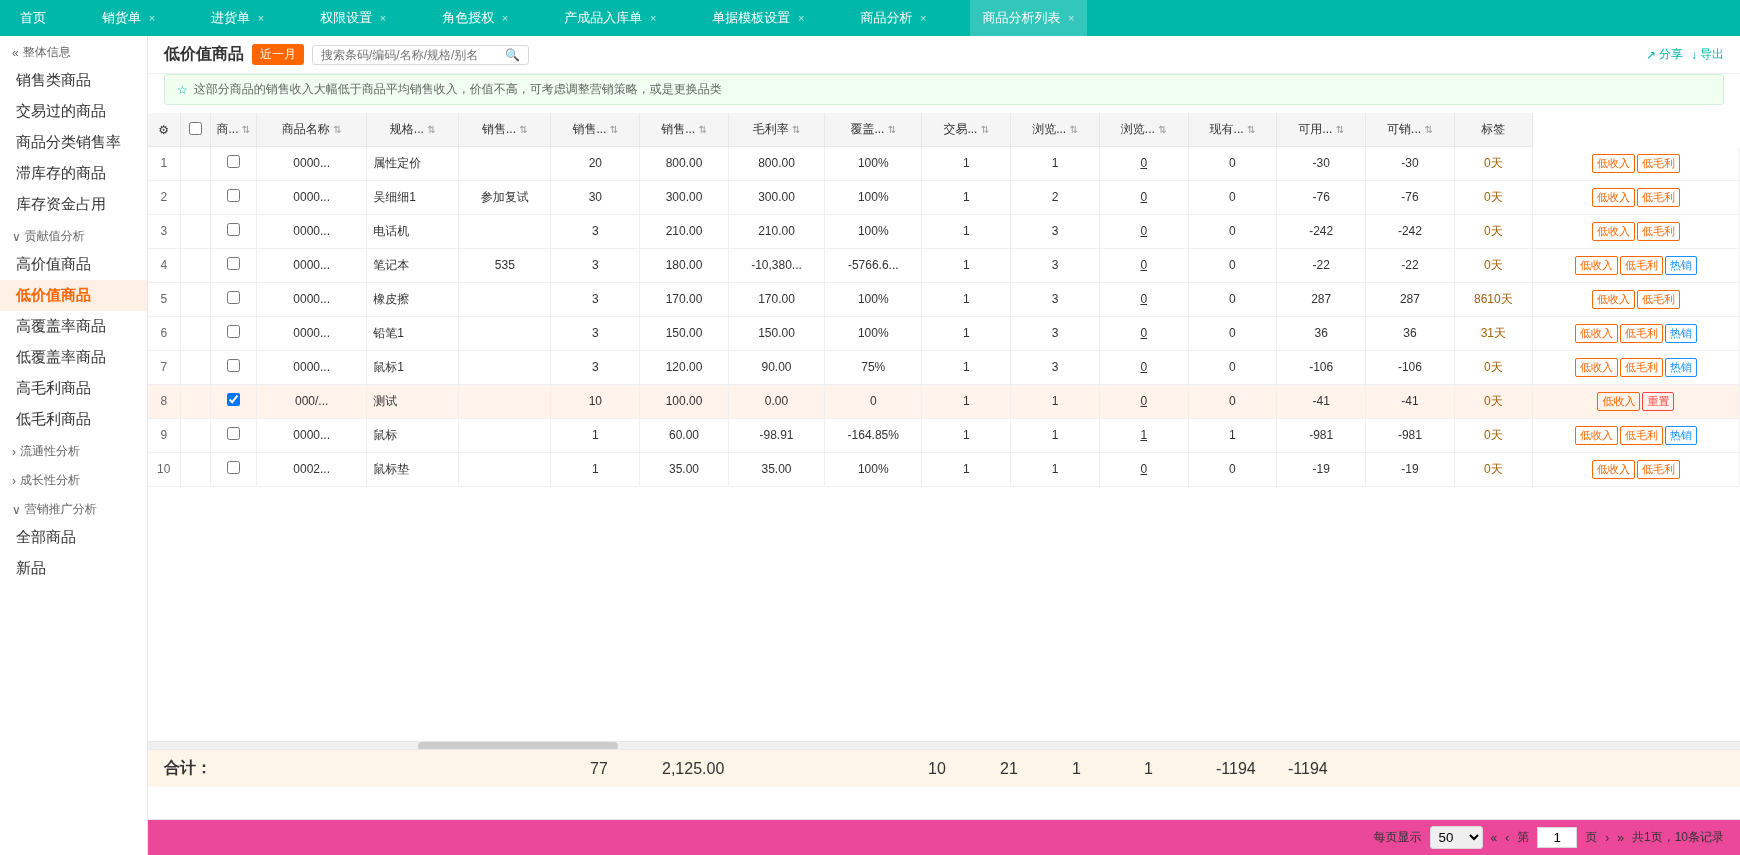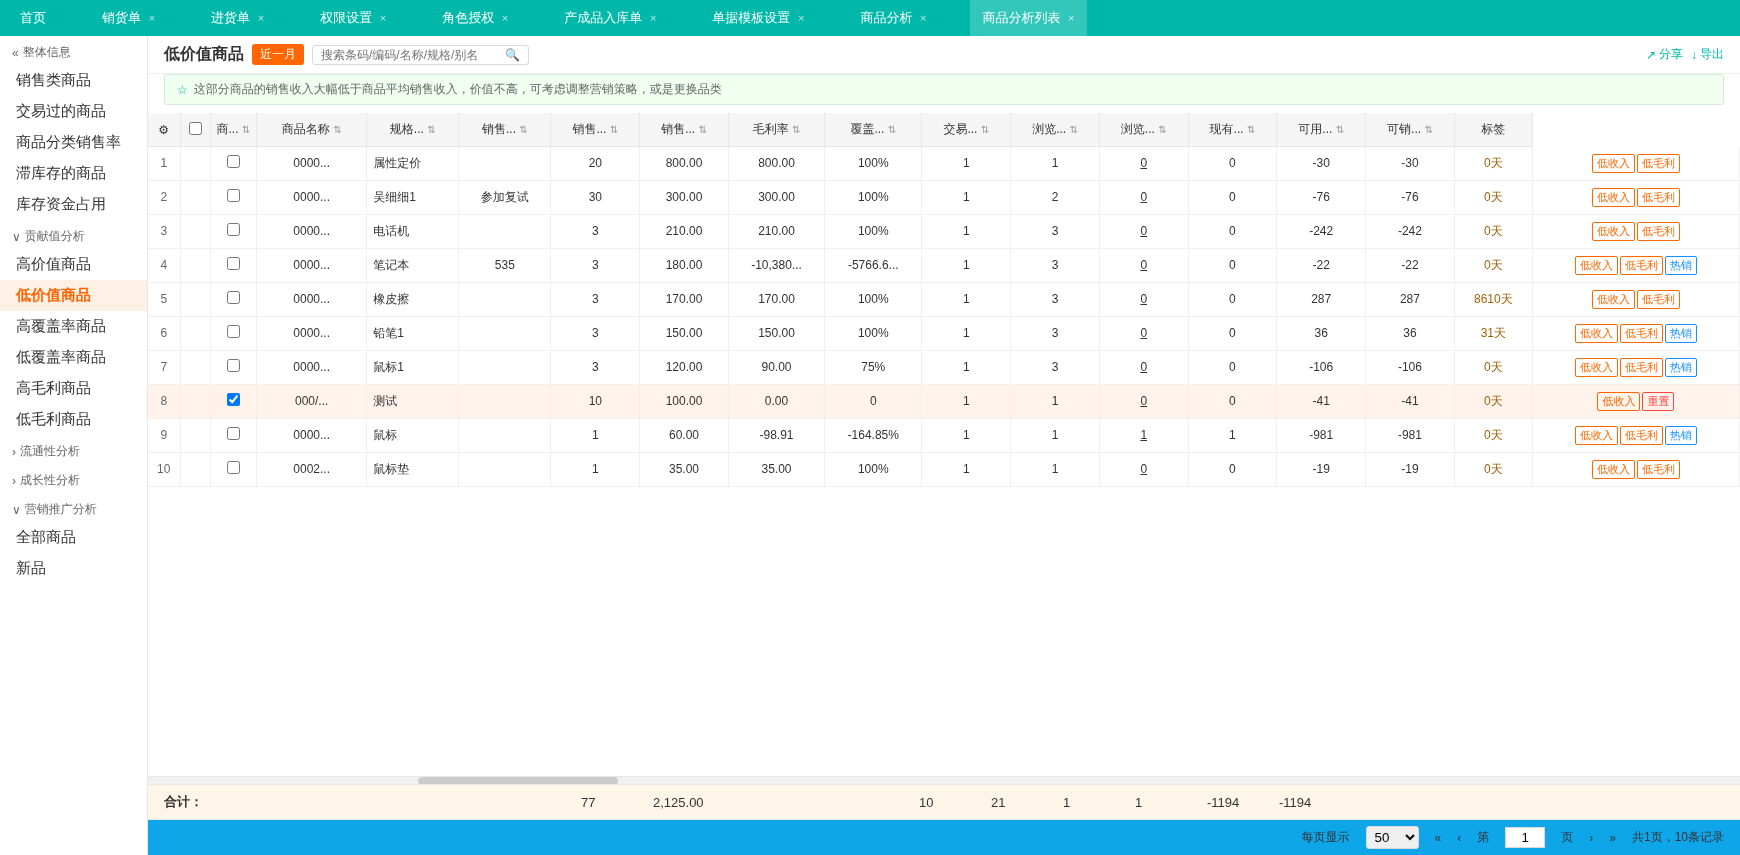--- a/index.html
+++ b/index.html
@@ -47,25 +47,25 @@
     .tag { display: inline-block; padding: 1px 4px; border-radius: 2px; font-size: 11px; margin: 0 1px; }
     .tag-orange { color: #ff6600; border: 1px solid #ff6600; }
     .tag-red { color: #ff4444; border: 1px solid #ff4444; }
     .tag-blue { color: #1890ff; border: 1px solid #1890ff; }
     .text-orange { color: #a16207; }
     .underline { text-decoration: underline; cursor: pointer; }
     .checkbox-cell { width: 30px; }
     .num-cell { width: 30px; color: #666; }
 
     
-    .footer-summary { background: #fdf5e8; border-top: 1px solid #e8e8e8; padding: 8px 16px; display: flex; align-items: center; flex-shrink: 0; font-size: 13px; }
+    .footer-summary { background: #fdf5e8; border-top: 1px solid #e8e8e8; padding: 8px 16px; display: flex; align-items: center; flex-shrink: 0; font-size: 16px; }
     .footer-summary .label { font-weight: bold; margin-right: 16px; }
 
     
-    .pagination { background: #0ea5e9; border-top: 1px solid #e8e8e8; padding: 6px 16px; display: flex; align-items: center; justify-content: flex-end; gap: 16px; flex-shrink: 0; font-size: 12px; }
+    .pagination { background: #ec4899; border-top: 1px solid #e8e8e8; padding: 6px 16px; display: flex; align-items: center; justify-content: flex-end; gap: 8px; flex-shrink: 0; font-size: 12px; margin-top: 32px; }
     .pagination select { border: 1px solid #d9d9d9; padding: 2px 4px; border-radius: 3px; }
     .pagination .page-input { border: 1px solid #d9d9d9; width: 40px; text-align: center; padding: 2px; }
     .scrollbar-area { height: 8px; background: #f0f0f0; border-top: 1px solid #e8e8e8; }
     .scrollbar-thumb { height: 8px; width: 200px; background: #ccc; border-radius: 4px; margin-left: 270px; }
   </style>
 </head>
 <body>
 
 <div class="top-nav">
   <div class="nav-item">首页</div>

